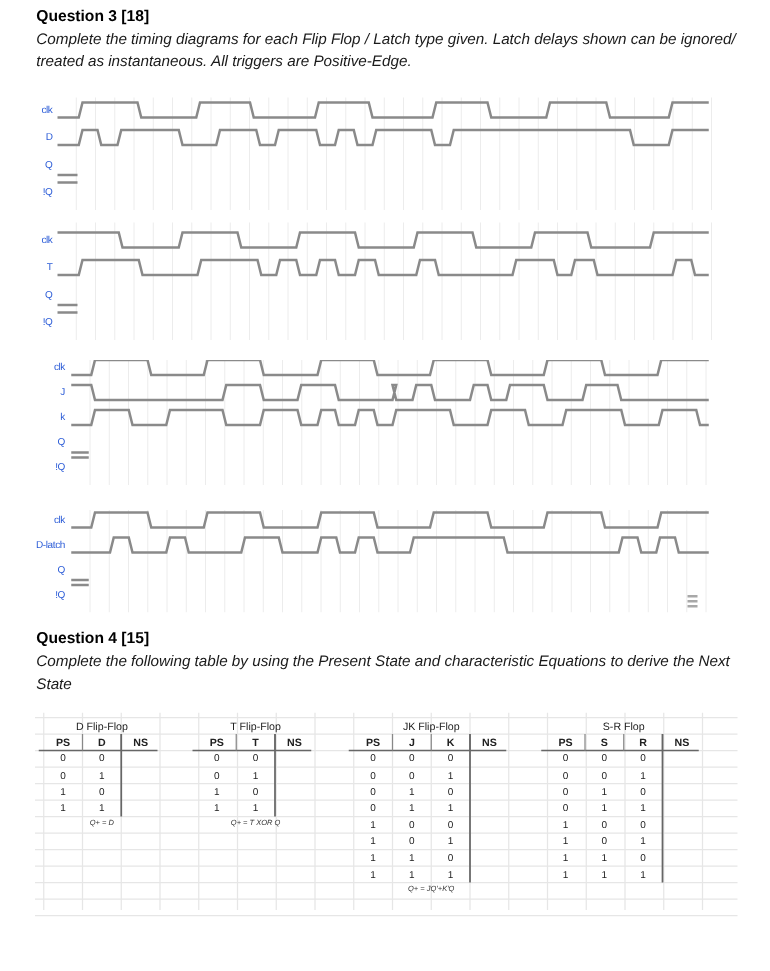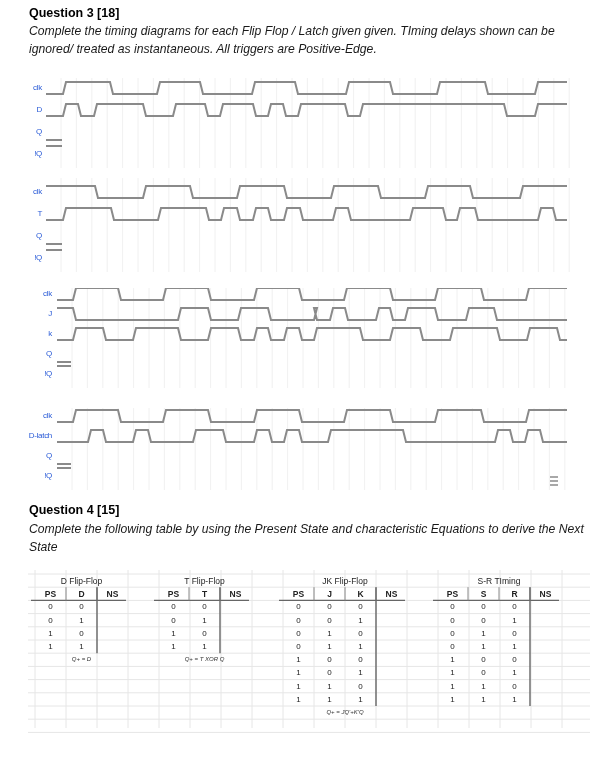--- a/index.html
+++ b/index.html
@@ -19,21 +19,21 @@
   .cell.hdr { font-weight: bold; font-size: 8.5px; }
   .cell.cap { font-size: 8.5px; }
   .cell.eq { font-size: 6px; font-style: italic; color: #333; }
   .scroll-handle { position: absolute; left: 550px; top: 476px; width: 8px; }
   .scroll-handle div { height: 2px; background: #a8a8a8; margin-bottom: 2px; }
 </style>
 </head>
 <body>
 
 <div class="q-title" style="top:6px;text-align:right;">Question 3 [18]</div>
-<div class="q-text" style="top:22px;">Complete the timing diagrams for each Flip Flop / Latch given given. TIming delays shown can be ignored/ treated as instantaneous. All triggers are Positive-Edge.</div>
+<div class="q-text" style="top:22px;">Complete the timing diagrams for each Flip Flop / Latch type given. Latch delays shown can be ignored/ treated as instantaneous. All triggers are Positive-Edge.</div>
 
 <div id="diagrams-root">
     <div class="diagram" style="top: 78px; height: 90px;">
       <svg width="616" height="90">
         <line x1="61" x2="61" y1="-4" y2="90" stroke="#ececec" stroke-width="0.8"></line>
         <line x1="76.4" x2="76.4" y1="-4" y2="90" stroke="#ececec" stroke-width="0.8"></line>
         <line x1="91.80000000000001" x2="91.80000000000001" y1="-4" y2="90" stroke="#ececec" stroke-width="0.8"></line>
         <line x1="107.20000000000002" x2="107.20000000000002" y1="-4" y2="90" stroke="#ececec" stroke-width="0.8"></line>
         <line x1="122.60000000000002" x2="122.60000000000002" y1="-4" y2="90" stroke="#ececec" stroke-width="0.8"></line>
         <line x1="138.00000000000003" x2="138.00000000000003" y1="-4" y2="90" stroke="#ececec" stroke-width="0.8"></line>
@@ -341,21 +341,21 @@
     <div class="cell " style="left: 376px; top: 98.4px; width: 31px;"></div>
     <div class="cell " style="left: 283px; top: 111.6px; width: 31px;">1</div>
     <div class="cell " style="left: 314px; top: 111.6px; width: 31px;">1</div>
     <div class="cell " style="left: 345px; top: 111.6px; width: 31px;">0</div>
     <div class="cell " style="left: 376px; top: 111.6px; width: 31px;"></div>
     <div class="cell " style="left: 283px; top: 124.8px; width: 31px;">1</div>
     <div class="cell " style="left: 314px; top: 124.8px; width: 31px;">1</div>
     <div class="cell " style="left: 345px; top: 124.8px; width: 31px;">1</div>
     <div class="cell " style="left: 376px; top: 124.8px; width: 31px;"></div>
     <div class="cell eq" style="left: 283px; top: 139px; width: 124px;">Q+ = JQ'+K'Q</div>
-    <div class="cell cap" style="left: 437px; top: 6px; width: 124px;">S-R TIming</div>
+    <div class="cell cap" style="left: 437px; top: 6px; width: 124px;">S-R Flop</div>
     <div class="cell hdr" style="left: 437px; top: 19.2px; width: 31px;">PS</div>
     <div class="cell hdr" style="left: 468px; top: 19.2px; width: 31px;">S</div>
     <div class="cell hdr" style="left: 499px; top: 19.2px; width: 31px;">R</div>
     <div class="cell hdr" style="left: 530px; top: 19.2px; width: 31px;">NS</div>
     <div class="cell " style="left: 437px; top: 32.4px; width: 31px;">0</div>
     <div class="cell " style="left: 468px; top: 32.4px; width: 31px;">0</div>
     <div class="cell " style="left: 499px; top: 32.4px; width: 31px;">0</div>
     <div class="cell " style="left: 530px; top: 32.4px; width: 31px;"></div>
     <div class="cell " style="left: 437px; top: 45.6px; width: 31px;">0</div>
     <div class="cell " style="left: 468px; top: 45.6px; width: 31px;">0</div>

